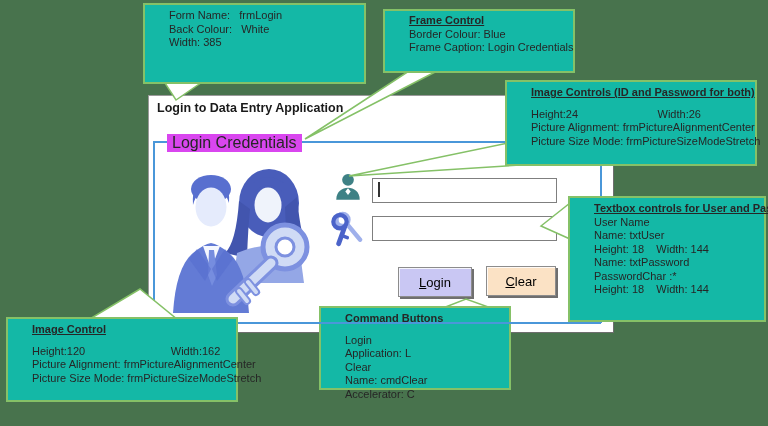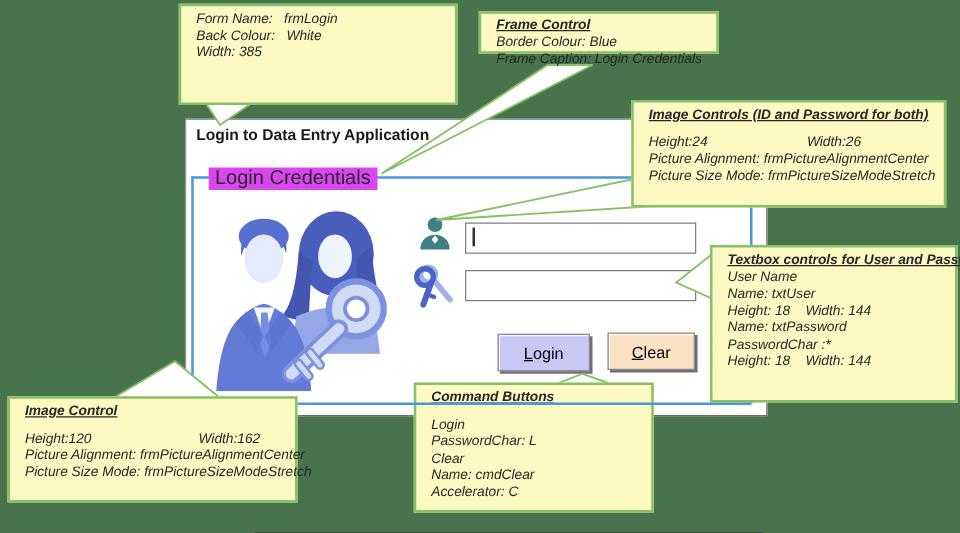--- a/index.html
+++ b/index.html
@@ -42,31 +42,31 @@
     box-shadow:2px 2px 0 #6f6f6f, inset 1px 1px 0 rgba(255,255,255,.8);
     cursor:pointer;
   }
   .btn .u{text-decoration:underline;}
   .btn-login{left:249px;top:171px;width:74px;background:#c9c7f3;}
   .btn-clear{left:337px;top:170px;width:70px;background:#fbe2c5;}
   
   .tails{position:absolute;left:0;top:0;width:768px;height:426px;z-index:20;pointer-events:none;}
   
   .callout{
-    position:absolute;background:#fef9c3;border:2px solid #85c167;box-sizing:border-box;
-    padding:4px 12px;font-size:11px;line-height:13.5px;color:#262626;z-index:30;font-style:italic;
+    position:absolute;background:#14b8a6;border:2px solid #85c167;box-sizing:border-box;
+    padding:4px 24px;font-size:11px;line-height:13.5px;color:#262626;z-index:30;
   }
   .callout-title{font-weight:bold;text-decoration:underline;white-space:pre;}
   .callout-line{white-space:pre;}
   .callout-line.blank{height:8px;}
   .co-form-props{left:143px;top:3px;width:223px;height:81px;}
-  .co-frame{left:383px;top:9px;width:192px;height:34px;padding-top:3px;}
+  .co-frame{left:383px;top:9px;width:192px;height:64px;padding-top:3px;}
   .co-imgs{left:505px;top:80px;width:252px;height:86px;}
   .co-textbox{left:568px;top:196px;width:198px;height:126px;}
-  .co-cmd{left:331px;top:306px;width:192px;height:104px;z-index:30;}
+  .co-cmd{left:319px;top:306px;width:192px;height:84px;z-index:30;}
   .co-img{left:6px;top:317px;width:232px;height:85px;z-index:50;}
   
   .frame-bottom-line{position:absolute;left:152px;top:322px;width:449px;height:2px;background:#4a97d9;z-index:40;}
 </style>
 </head>
 <body>
 
 <div class="stage">
 
   <div class="form-window">
@@ -188,21 +188,21 @@
         <div class="callout-line">PasswordChar :*</div>
         <div class="callout-line">Height: 18    Width: 144</div>
       </div>
   </div>
 
   <div class="callout co-cmd">
     <div class="callout-title">Command Buttons</div>
     <div>
         <div class="callout-line blank">&nbsp;</div>
         <div class="callout-line">Login</div>
-        <div class="callout-line">PasswordChar: L</div>
+        <div class="callout-line">Application: L</div>
         <div class="callout-line">Clear</div>
         <div class="callout-line">Name: cmdClear</div>
         <div class="callout-line">Accelerator: C</div>
       </div>
   </div>
 
   <div class="frame-bottom-line"></div>
 
   <div class="callout co-img">
     <div class="callout-title">Image Control</div>

